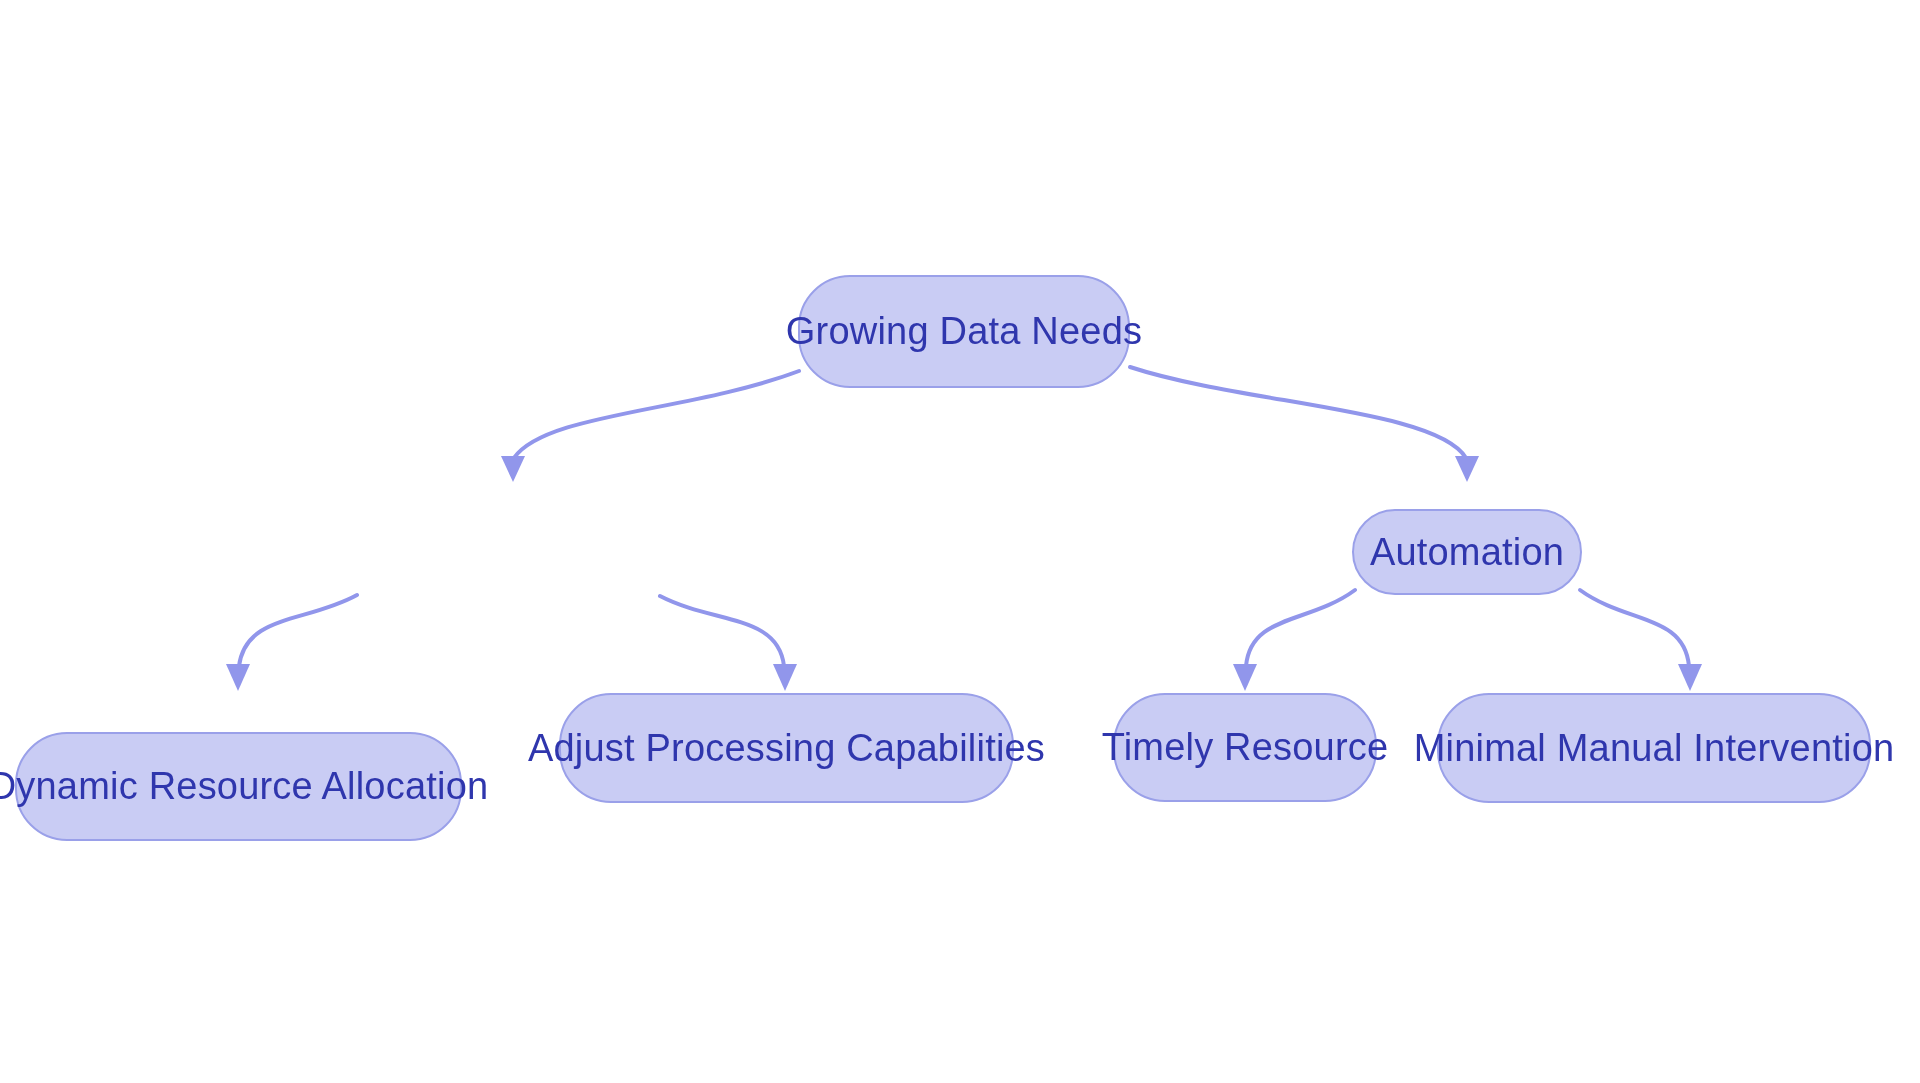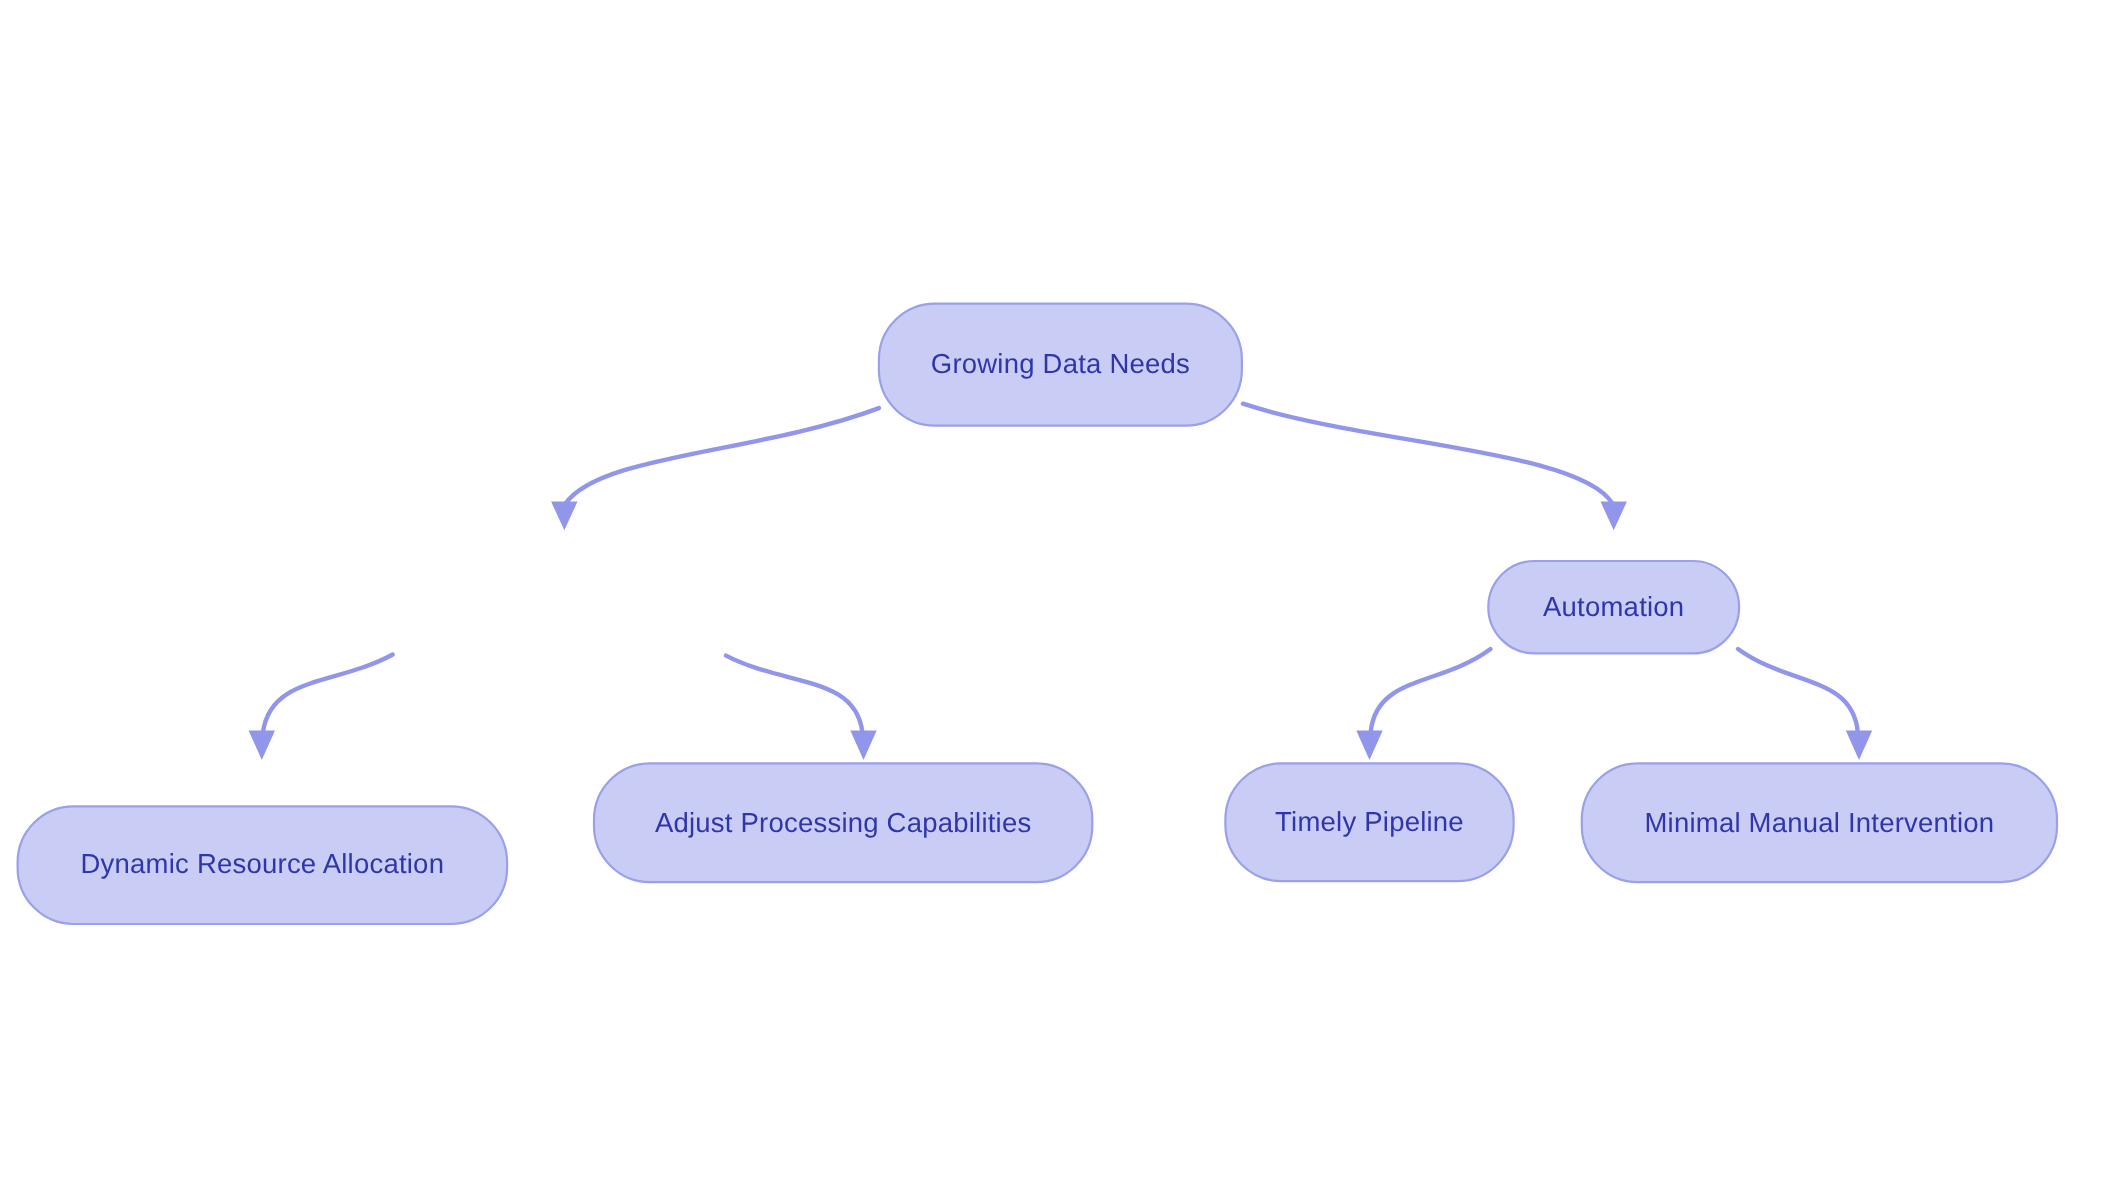--- a/index.html
+++ b/index.html
@@ -44,30 +44,30 @@
   .node {
     position: absolute;
     z-index: 2;
     display: flex;
     align-items: center;
     justify-content: center;
     background: var(--node-fill);
     border: 2px solid var(--node-border);
     border-radius: 52px;
     color: var(--node-text);
-    font-size: 25px;
+    font-size: 38px;
     letter-spacing: 0.2px;
     white-space: nowrap;
     text-align: center;
   }
   .node-growing    { left:  798px; top: 275px; width: 332px; height: 113px; }
   .node-dpo        { left:  300px; top: 483px; width: 426px; height: 112px; }
   .node-automation { left: 1352px; top: 509px; width: 230px; height: 86px; }
   .node-dra        { left:   15px; top: 732px; width: 447px; height: 109px; }
-  .node-apc        { left:  539px; top: 693px; width: 455px; height: 110px; }
+  .node-apc        { left:  559px; top: 693px; width: 455px; height: 110px; }
   .node-timely     { left: 1113px; top: 693px; width: 264px; height: 109px; }
   .node-mmi        { left: 1437px; top: 693px; width: 434px; height: 110px; }
 </style>
 </head>
 <body>
 
 <div class="canvas">
 
   <svg class="edges" viewBox="0 0 1920 1083" xmlns="http://www.w3.org/2000/svg" aria-hidden="true">
 
@@ -92,17 +92,17 @@
 
   <div class="node node-growing">Growing Data Needs</div>
 
 
   <div class="node node-automation">Automation</div>
 
   <div class="node node-dra">Dynamic Resource Allocation</div>
 
   <div class="node node-apc">Adjust Processing Capabilities</div>
 
-  <div class="node node-timely">Timely Pipeline</div>
+  <div class="node node-timely">Timely Resource</div>
 
   <div class="node node-mmi">Minimal Manual Intervention</div>
 
 </div>
 
 </body></html>

